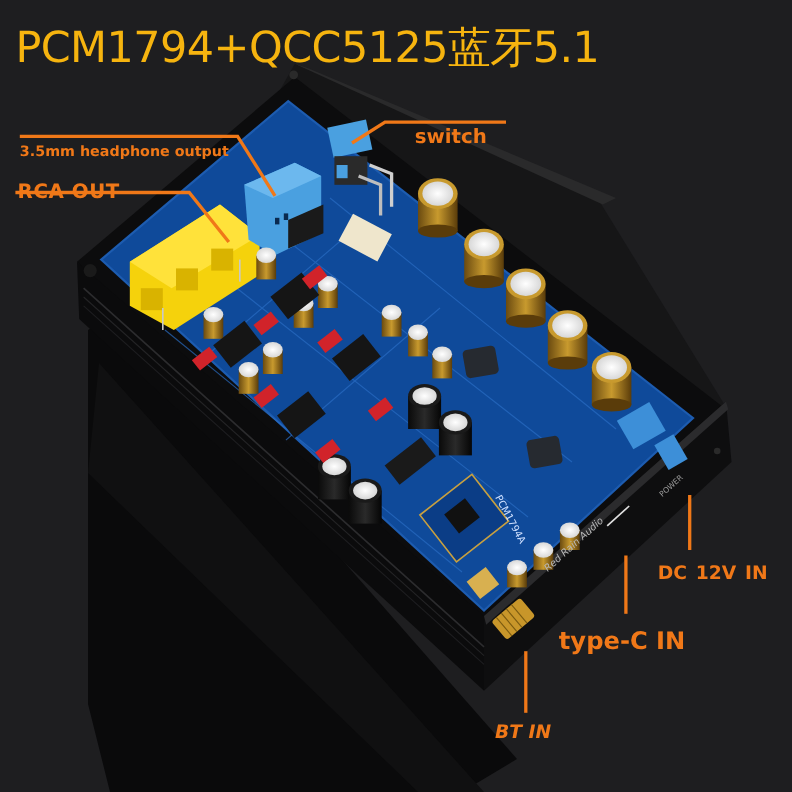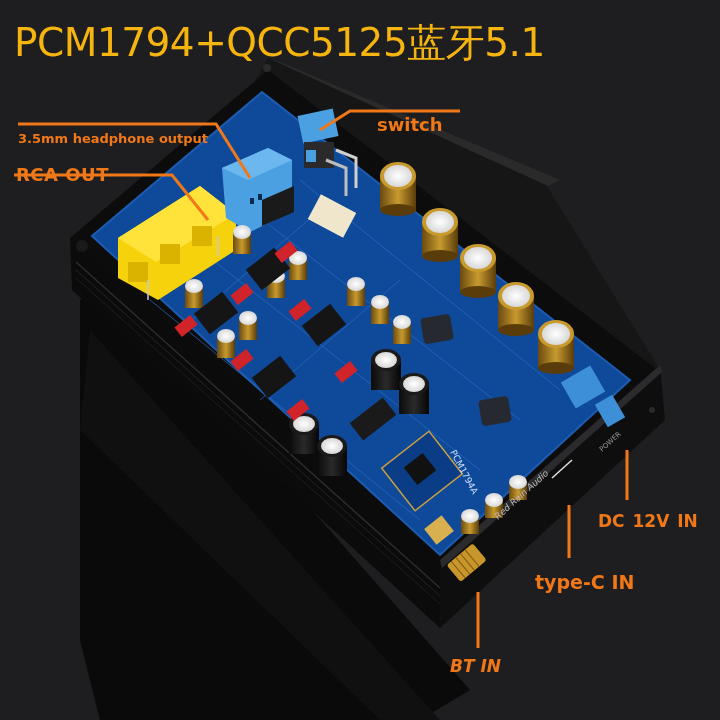--- a/index.html
+++ b/index.html
@@ -18,21 +18,21 @@
     }
     svg.scene { position: absolute; left: 0; top: 0; }
     .lbl {
       position: absolute; color: #f07818; font-weight: bold;
       white-space: nowrap; font-family: "DejaVu Sans", sans-serif;
     }
     .lbl-hp { left: 18px; top: 99px; font-size: 13px; margin-top: 32px; }
     .lbl-rca { left: 16px; top: 164px; font-size: 18px; letter-spacing: 0.5px; }
     .lbl-switch { left: 377px; top: 114px; font-size: 18px; }
     .lbl-dc { left: 598px; top: 511px; font-size: 17px; word-spacing: 2px; text-align: right; }
-    .lbl-typec { left: 535px; top: 571px; font-size: 19px; }
+    .lbl-typec { left: 508px; top: 571px; font-size: 22px; }
     .lbl-bt { left: 450px; top: 656px; font-size: 17px; font-style: italic; }
   </style>
 </head>
 <body>
 
 <div class="stage">
 
   <div class="title">PCM1794+QCC5125蓝牙5.1</div>
 
   <svg class="scene" width="720" height="720" viewBox="0 0 720 720">

